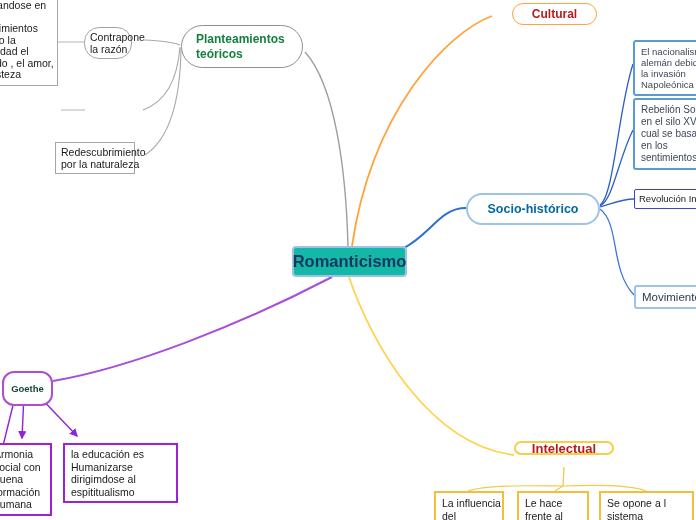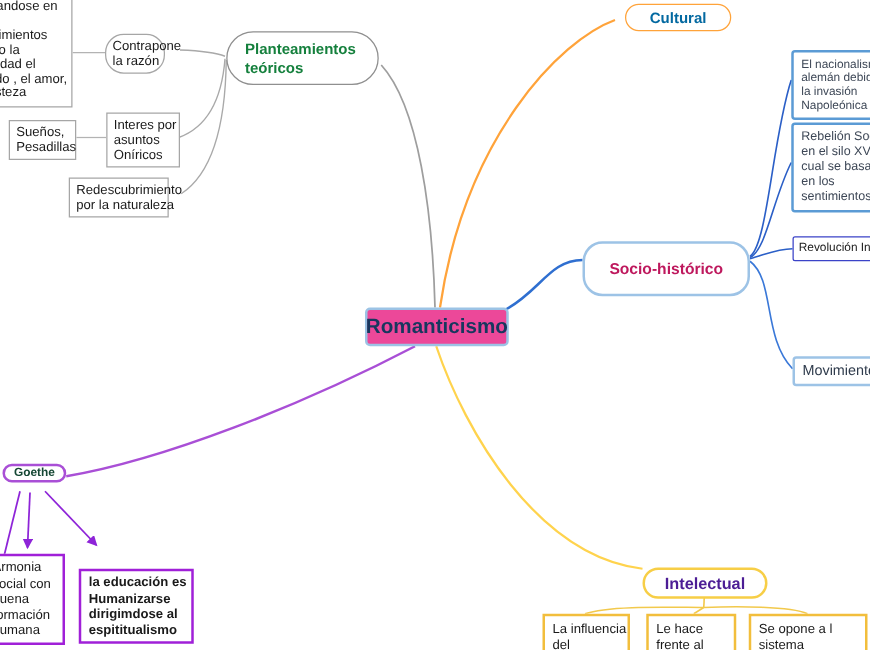--- a/index.html
+++ b/index.html
@@ -5,31 +5,31 @@
   html,body{margin:0;padding:0;background:#fff;}
   .canvas{position:relative;width:696px;height:520px;overflow:hidden;background:#ffffff;
           font-family:"Liberation Sans",sans-serif;}
   svg.edges{position:absolute;left:0;top:0;z-index:1;}
   .node,.box{position:absolute;z-index:2;background:#fff;box-sizing:border-box;}
   .pre{white-space:pre;}
   
   .pill{display:flex;align-items:center;justify-content:center;border-radius:22px;font-weight:bold;}
   .pill-planteamientos{left:181px;top:25px;width:122px;height:43px;border:1.5px solid #8f8f8f;
       color:#15803d;font-size:12px;line-height:15px;justify-content:flex-start;padding-left:14px;}
-  .pill-cultural{left:500px;top:3px;width:85px;height:22px;border:1.5px solid #FFA33A;
-      color:#0369a1;font-size:12px;border-radius:12px;}
-  .pill-socio{left:466px;top:193px;width:134px;height:44px;border:2px solid #9DC3E6;
-      color:#be185d;font-size:12.5px;border-radius:16px;}
-  .pill-intelectual{left:514px;top:441px;width:100px;height:25px;border:2px solid #F7CE46;
-      color:#4c1d95;font-size:13px;border-radius:14px;margin-top:13px;}
-  .pill-goethe{left:2px;top:371px;width:51px;height:15px;border:2px solid #A94FD6;
+  .pill-cultural{left:512px;top:3px;width:85px;height:22px;border:1.5px solid #FFA33A;
+      color:#b91c1c;font-size:12px;border-radius:12px;}
+  .pill-socio{left:466px;top:193px;width:134px;height:32px;border:2px solid #9DC3E6;
+      color:#0369a1;font-size:12.5px;border-radius:16px;}
+  .pill-intelectual{left:514px;top:441px;width:100px;height:14px;border:2px solid #F7CE46;
+      color:#b91c1c;font-size:13px;border-radius:14px;}
+  .pill-goethe{left:2px;top:371px;width:51px;height:35px;border:2px solid #A94FD6;
       color:#154734;font-size:9.5px;border-radius:12px;}
   
   .central{left:292px;top:246px;width:115px;height:31px;display:flex;align-items:center;justify-content:center;
-      border:2px solid #9CC3E5;background:#ec4899;border-radius:4px;color:#17375E;
+      border:2px solid #9CC3E5;background:#14b8a6;border-radius:4px;color:#17375E;
       font-weight:bold;font-size:16.5px;}
   
   .gbox{border:1px solid #A6A6A6;color:#1a1a1a;font-size:10.5px;line-height:12px;padding:3px 5px;}
   .gbox-sentimientos{left:-26px;top:-6px;width:84px;padding:5px 4px;line-height:11.5px;overflow:hidden;height:92px;}
   .gbox-contrapone{left:84px;top:27px;width:48px;border-radius:15px;}
   .gbox-suenos{left:7px;top:96px;width:54px;}
   .gbox-interes{left:85px;top:90px;width:59px;}
   .gbox-redescubrimiento{left:55px;top:142px;width:80px;}
   
   .bbox{border:2px solid #5B9BD5;border-radius:3px;color:#3d4756;font-size:9.5px;line-height:11px;padding:4px 6px;}
@@ -40,21 +40,21 @@
   .bbox-movimiento{left:634px;top:285px;width:95px;border:2px solid #9DC3E6;color:#2F3B4C;
       font-size:11.5px;line-height:14px;padding:3px 6px;}
   
   .ybox{border:2px solid #F2BE3C;color:#1a1a1a;font-size:10.5px;line-height:12.5px;padding:4px 6px;height:44px;}
   .ybox-influencia{left:434px;top:491px;width:70px;}
   .ybox-lehace{left:517px;top:491px;width:72px;}
   .ybox-seopone{left:599px;top:491px;width:95px;}
   
   .pbox{border:2px solid #A020D8;color:#1a1a1a;font-size:10.5px;line-height:12.5px;padding:3px 6px;}
   .pbox-armonia{left:-12px;top:443px;width:64px;padding-left:4px;}
-  .pbox-educacion{left:63px;top:455px;width:92px;font-weight:bold;}
+  .pbox-educacion{left:63px;top:443px;width:115px;}
 </style>
 </head>
 <body>
 
 <div class="canvas">
 
   <svg class="edges" width="696" height="520" viewBox="0 0 696 520">
     <defs>
       <marker id="arrowP" markerWidth="8" markerHeight="8" refX="5" refY="3" orient="auto">
         <path d="M0,0 L6,3 L0,6 z" fill="#8E24D8"></path>
@@ -99,25 +99,20 @@
 
   <div class="box gbox gbox-sentimientos pre">Basandose en
 
 sentimientos
 como la
 felicidad el
 miedo , el amor,
 y tristeza</div>
   <div class="box gbox gbox-contrapone pre">Contrapone
 la razón</div>
-  <div class="box gbox gbox-suenos pre">Sueños,
-Pesadillas</div>
-  <div class="box gbox gbox-interes pre">Interes por
-asuntos
-Oníricos</div>
   <div class="box gbox gbox-redescubrimiento pre">Redescubrimiento
 por la naturaleza</div>
 
   <div class="box bbox bbox-nacionalismo pre">El nacionalismo
 alemán debido a
 la invasión
 Napoleónica</div>
   <div class="box bbox bbox-rebelion pre">Rebelión Social
 en el silo XVIII
 cual se basaba

